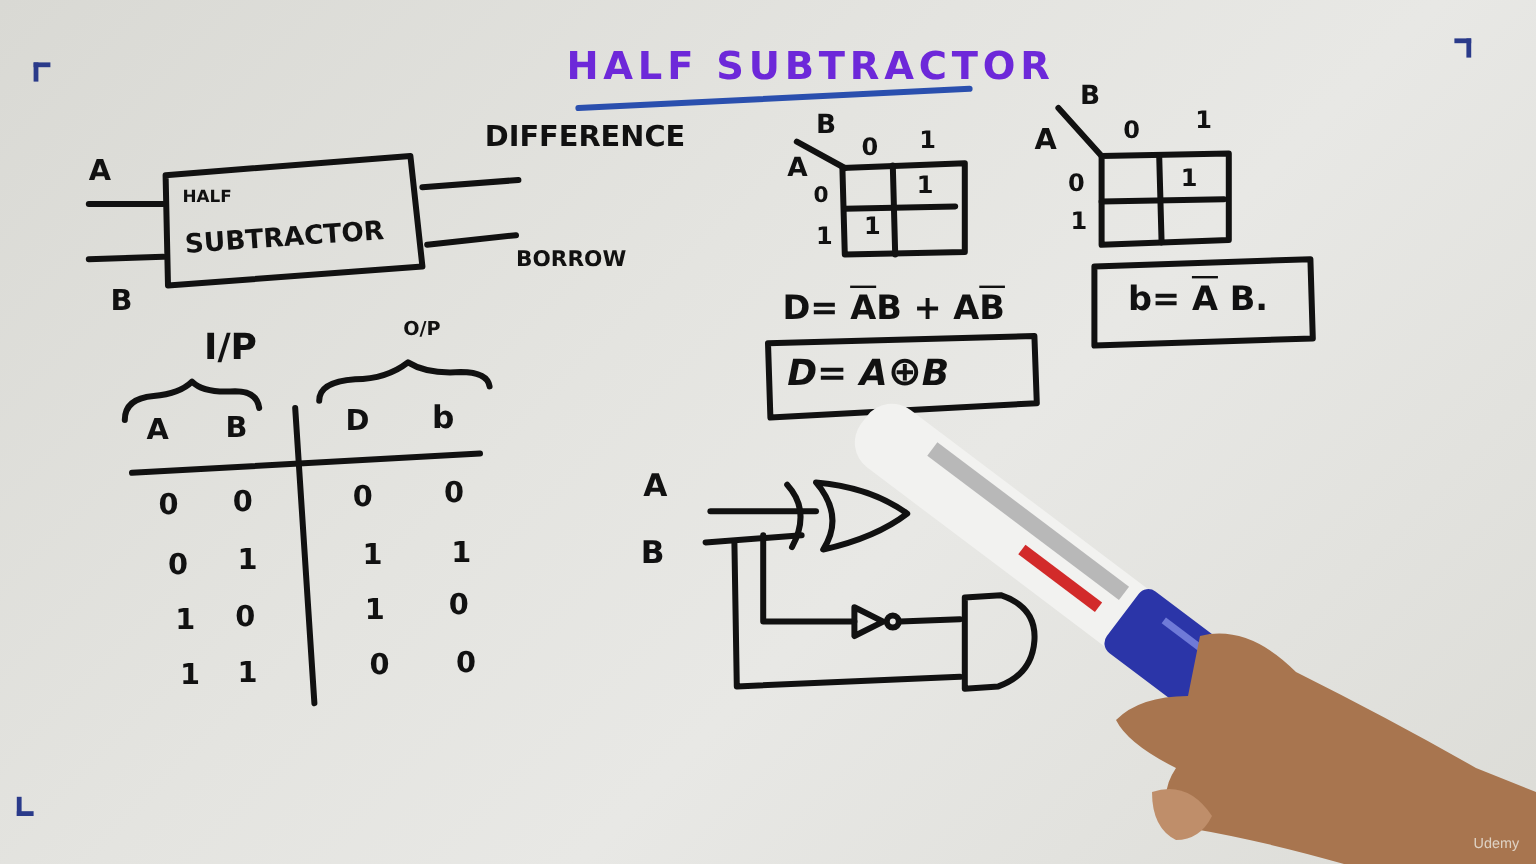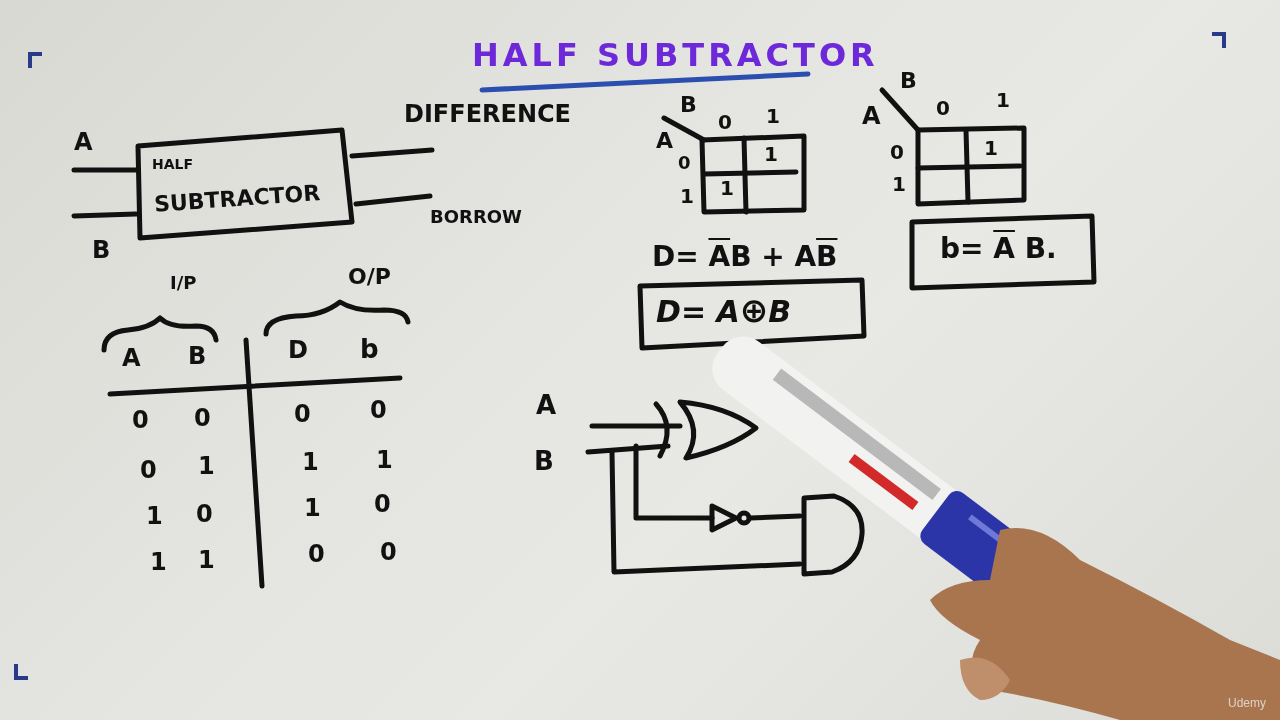--- a/index.html
+++ b/index.html
@@ -66,22 +66,22 @@
   <path class="stroke" d="M804 498 L834 496 Q864 506 862 534 Q860 562 832 572 L804 574 Z"></path>
 </svg>
 
 <div class="hand" style="left:74px;top:128px;font-size:24px;">A</div>
 <div class="hand" style="left:92px;top:236px;font-size:24px;">B</div>
 <div class="hand" style="left:152px;top:156px;font-size:14px;">HALF</div>
 <div class="hand" style="left:154px;top:186px;font-size:22px;transform:rotate(-4deg);">SUBTRACTOR</div>
 <div class="hand" style="left:404px;top:100px;font-size:24px;">DIFFERENCE</div>
 <div class="hand" style="left:420px;top:206px;font-size:18px;margin-left:10px;">BORROW</div>
 
-<div class="hand" style="left:170px;top:272px;font-size:18px;">I/P</div>
-<div class="hand" style="left:348px;top:264px;font-size:22px;">O/P</div>
+<div class="hand" style="left:170px;top:272px;font-size:30px;">I/P</div>
+<div class="hand" style="left:336px;top:264px;font-size:16px;">O/P</div>
 <div class="hand" style="left:122px;top:344px;font-size:24px;">A</div>
 <div class="hand" style="left:188px;top:342px;font-size:24px;">B</div>
 <div class="hand" style="left:288px;top:336px;font-size:24px;">D</div>
 <div class="hand" style="left:360px;top:334px;font-size:26px;">b</div>
 
 <div>
   <div class="hand" style="left:132px;top:406px;font-size:24px;">0</div>
   <div class="hand" style="left:194px;top:404px;font-size:24px;">0</div>
   <div class="hand" style="left:294px;top:400px;font-size:24px;">0</div>
   <div class="hand" style="left:370px;top:396px;font-size:24px;">0</div>

